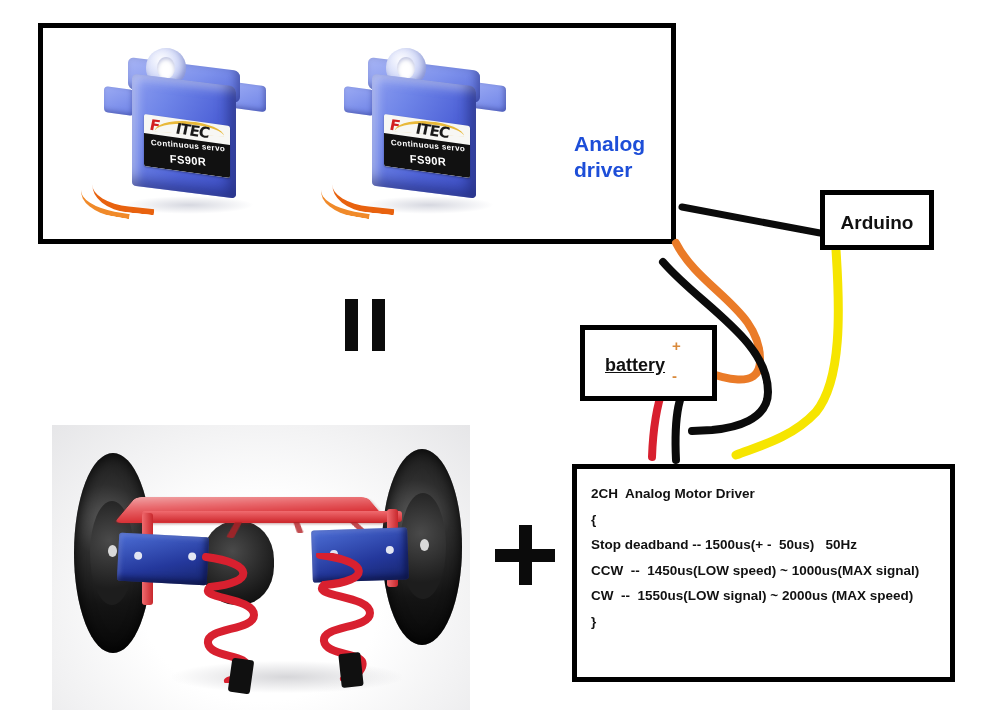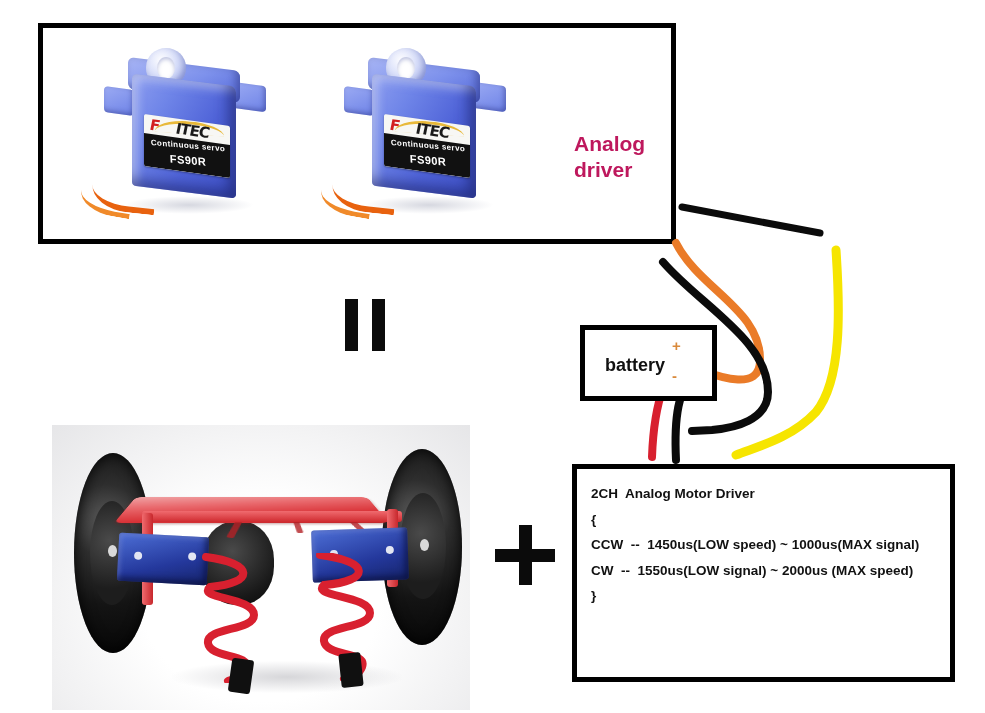--- a/index.html
+++ b/index.html
@@ -47,41 +47,41 @@
   .sv-blk .l2{position:absolute;left:6px;top:15px;width:76px;text-align:center;
     font:700 11px/13px "Liberation Sans",sans-serif;color:#fff;letter-spacing:.4px;transform:rotate(-3deg);}
   .sv-wire{position:absolute;left:-6px;top:126px;width:64px;height:34px;
     border-bottom:6px solid #e8620f;border-left:0;border-radius:0 0 0 60%;transform:rotate(6deg);}
   .sv-wire2{position:absolute;left:-18px;top:140px;width:52px;height:24px;
     border-bottom:5px solid #f08a2a;border-radius:0 0 0 70%;transform:rotate(10deg);}
   .sv-shadow{position:absolute;left:26px;top:150px;width:130px;height:18px;
     background:radial-gradient(ellipse at center,rgba(130,135,160,.33),rgba(255,255,255,0) 70%);}
 
   
-  #analog-driver-label{position:absolute;left:531px;top:103px;font:700 21px/26px "Liberation Sans",sans-serif;color:#be185d;}
+  #analog-driver-label{position:absolute;left:531px;top:103px;font:700 21px/26px "Liberation Sans",sans-serif;color:#1d4ed8;}
 
   
   #equals-sign{position:absolute;left:345px;top:299px;width:42px;height:52px;}
   #equals-sign i{position:absolute;top:0;width:13px;height:52px;background:#0b0b0b;display:block;}
   #equals-sign i:nth-child(1){left:0;}
   #equals-sign i:nth-child(2){left:27px;}
 
   
   #plus-sign{position:absolute;left:495px;top:525px;width:60px;height:60px;}
   #plus-sign i{position:absolute;background:#0b0b0b;display:block;}
   #plus-sign i:nth-child(1){left:24px;top:0;width:13px;height:60px;}
   #plus-sign i:nth-child(2){left:0;top:24px;width:60px;height:13px;}
 
   
   #arduino-box{left:820px;top:190px;width:114px;height:60px;}
   #arduino-box .bt{position:absolute;left:0;top:16px;width:100%;text-align:center;
     font:700 19px/24px "Liberation Sans",sans-serif;color:#111;}
 
   #battery-box{left:580px;top:325px;width:137px;height:76px;}
-  #battery-box .bt{position:absolute;left:20px;top:24px;font:700 18px/22px "Liberation Sans",sans-serif;color:#111;}
+  #battery-box .bt{position:absolute;left:20px;top:24px;font:700 18px/22px "Liberation Sans",sans-serif;color:#111;text-decoration:underline;}
   .term{position:absolute;font:700 15px/15px "Liberation Sans",sans-serif;color:#d98a3c;}
   #term-plus{left:672px;top:338px;}
   #term-minus{left:672px;top:368px;}
 
   #motor-driver-box{left:572px;top:464px;width:383px;height:218px;padding:12px 0 0 14px;}
   #motor-driver-box .ln{font:700 13.5px/25.5px "Liberation Sans",sans-serif;color:#111;white-space:pre;}
 
   
   #wires{position:absolute;left:0;top:0;width:985px;height:713px;}
 
@@ -199,30 +199,34 @@
 
   <svg id="wires" viewBox="0 0 985 713">
     <path d="M682 207 L820 233" stroke="#0b0b0b" stroke-width="7" fill="none" stroke-linecap="round"></path>
     <path d="M676 243 C 700 290, 762 310, 760 362 C 759 390, 722 378, 700 370 L 680 362" stroke="#ea7b28" stroke-width="8" fill="none" stroke-linecap="round"></path>
     <path d="M663 262 C 700 305, 768 340, 768 392 C 768 420, 735 428, 712 430 L 692 431" stroke="#0b0b0b" stroke-width="8" fill="none" stroke-linecap="round"></path>
     <path d="M836 250 C 840 310, 842 380, 816 412 C 790 440, 752 448, 736 455" stroke="#f6e500" stroke-width="9" fill="none" stroke-linecap="round"></path>
     <path d="M690 352 C 668 362, 654 400, 652 457" stroke="#d8202f" stroke-width="8" fill="none" stroke-linecap="round"></path>
     <path d="M694 378 C 678 388, 674 418, 676 460" stroke="#0b0b0b" stroke-width="8" fill="none" stroke-linecap="round"></path>
   </svg>
 
+  <div class="box" id="arduino-box">
+    <div class="bt">Arduino</div>
+  </div>
 
   <div class="box" id="battery-box">
     <div class="bt">battery</div>
   </div>
   <div class="term" id="term-plus">+</div>
   <div class="term" id="term-minus">-</div>
 
   <div class="box" id="motor-driver-box">
     <div class="ln">2CH  Analog Motor Driver</div>
     <div class="ln">{</div>
+    <div class="ln">Stop deadband -- 1500us(+ -  50us)   50Hz</div>
     <div class="ln">CCW  --  1450us(LOW speed) ~ 1000us(MAX signal)</div>
     <div class="ln">CW  --  1550us(LOW signal) ~ 2000us (MAX speed)</div>
     <div class="ln">}</div>
   </div>
 
   <div id="robot-car">
     <div id="rc-ground"></div>
     <div class="rc-shadow" id="rc-sh1"></div>
 
     <div class="rc-wheel" id="rc-wheel-l">

